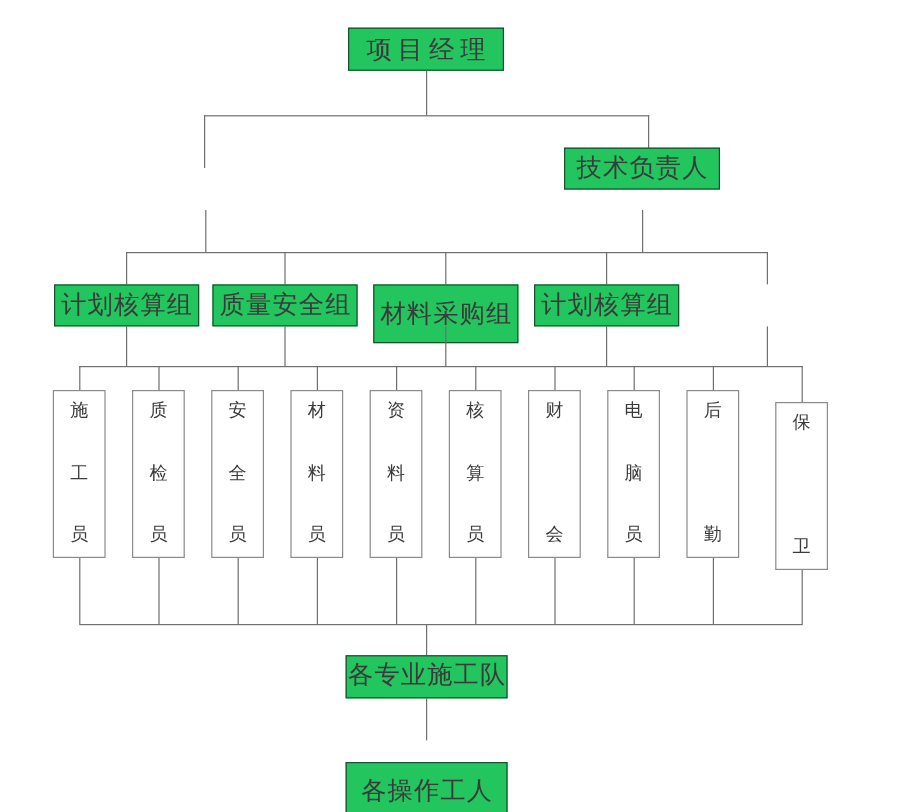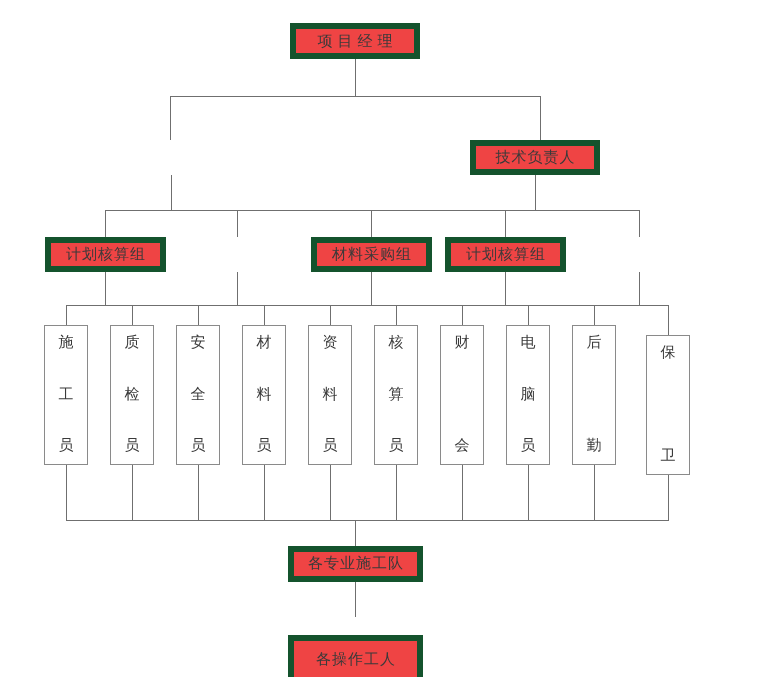--- a/index.html
+++ b/index.html
@@ -14,28 +14,28 @@
     position: relative;
     width: 760px;
     height: 677px;
     background: #ffffff;
     overflow: hidden;
   }
   
   .box {
     position: absolute;
     box-sizing: border-box;
-    border: 6px solid #14532d;
-    background: #ef4444;
+    border: 1px solid #14532d;
+    background: #22c55e;
     color: #3a3a3a;
     display: flex;
     align-items: center;
     justify-content: center;
     font-family: "DejaVu Serif", "Liberation Serif", serif;
-    font-size: 15px;
+    font-size: 21px;
     line-height: 1;
     white-space: nowrap;
   }
   .box.root {
     letter-spacing: 5px;
     text-indent: 5px;
   }
   .box.wide {
     letter-spacing: 1px;
     text-indent: 1px;
@@ -76,34 +76,35 @@
 
 <div id="chart">
 
   <div class="box root" style="left:290px; top:23px; width:130px; height:36px;">项目经理</div>
 
   <div class="vline" style="left:355px; top:59px; height:37px;"></div>
   <div class="hline" style="left:170px; top:96px; width:371px;"></div>
   <div class="vline" style="left:170px; top:96px; height:44px;"></div>
   <div class="vline" style="left:540px; top:96px; height:44px;"></div>
 
-  <div class="box wide" style="left:470px; top:140px; width:130px; height:35px;">技术负责人</div>
+  <div class="box wide" style="left:470px; top:123px; width:130px; height:35px;">技术负责人</div>
 
   <div class="vline" style="left:171px; top:175px; height:35px;"></div>
   <div class="vline" style="left:535px; top:175px; height:35px;"></div>
   <div class="hline" style="left:105px; top:210px; width:535px;"></div>
 
   <div class="vline" style="left:105px; top:210px; height:27px;"></div>
   <div class="vline" style="left:237px; top:210px; height:27px;"></div>
   <div class="vline" style="left:371px; top:210px; height:27px;"></div>
   <div class="vline" style="left:505px; top:210px; height:27px;"></div>
   <div class="vline" style="left:639px; top:210px; height:27px;"></div>
 
   <div class="box wide" style="left:45px; top:237px; width:121px; height:35px;">计划核算组</div>
-  <div class="box wide" style="left:311px; top:237px; width:121px; height:35px;">材料采购组</div>
+  <div class="box wide" style="left:177px; top:237px; width:121px; height:35px;">质量安全组</div>
+  <div class="box wide" style="left:311px; top:237px; width:121px; height:49px;">材料采购组</div>
   <div class="box wide" style="left:445px; top:237px; width:121px; height:35px;">计划核算组</div>
 
   <div class="vline" style="left:105px; top:272px; height:33px;"></div>
   <div class="vline" style="left:237px; top:272px; height:33px;"></div>
   <div class="vline" style="left:371px; top:272px; height:33px;"></div>
   <div class="vline" style="left:505px; top:272px; height:33px;"></div>
   <div class="vline" style="left:639px; top:272px; height:33px;"></div>
 
   <div class="hline" style="left:66px; top:305px; width:603px;"></div>
 

